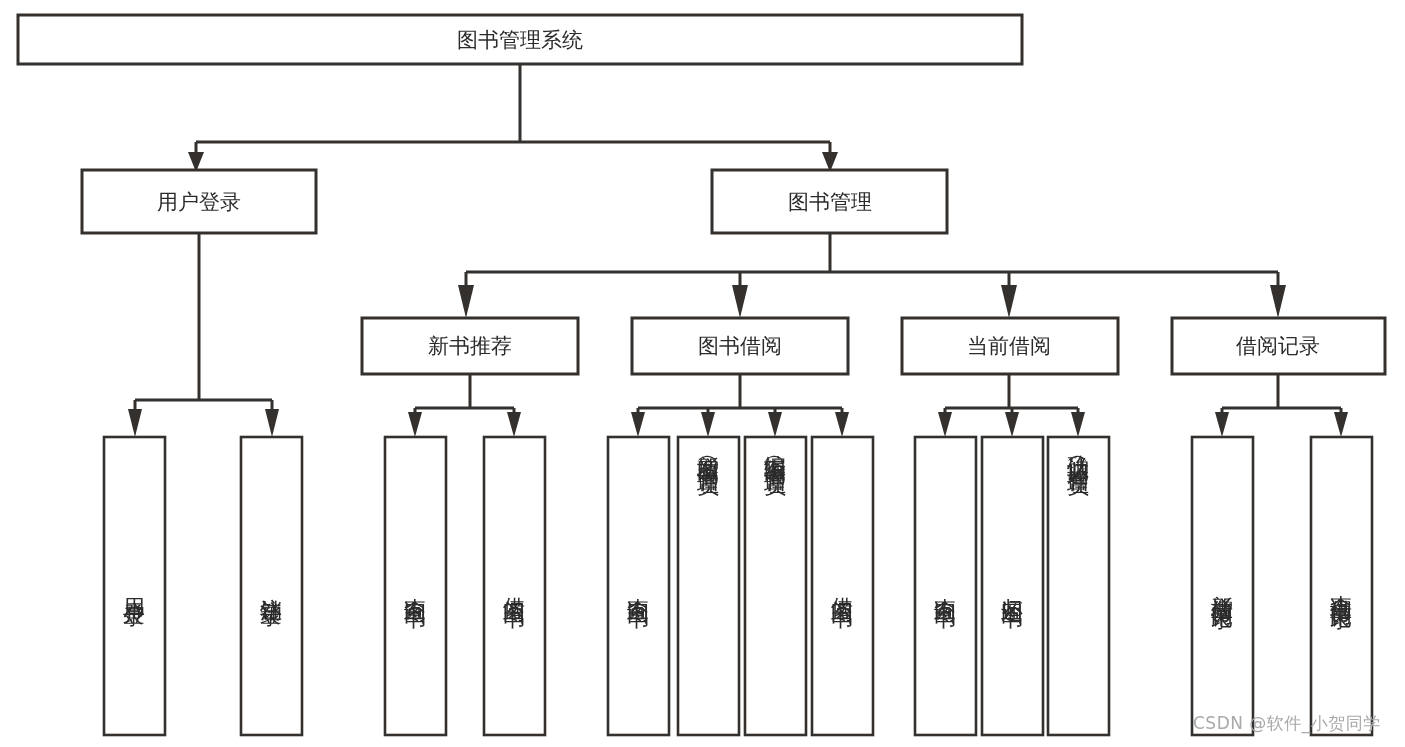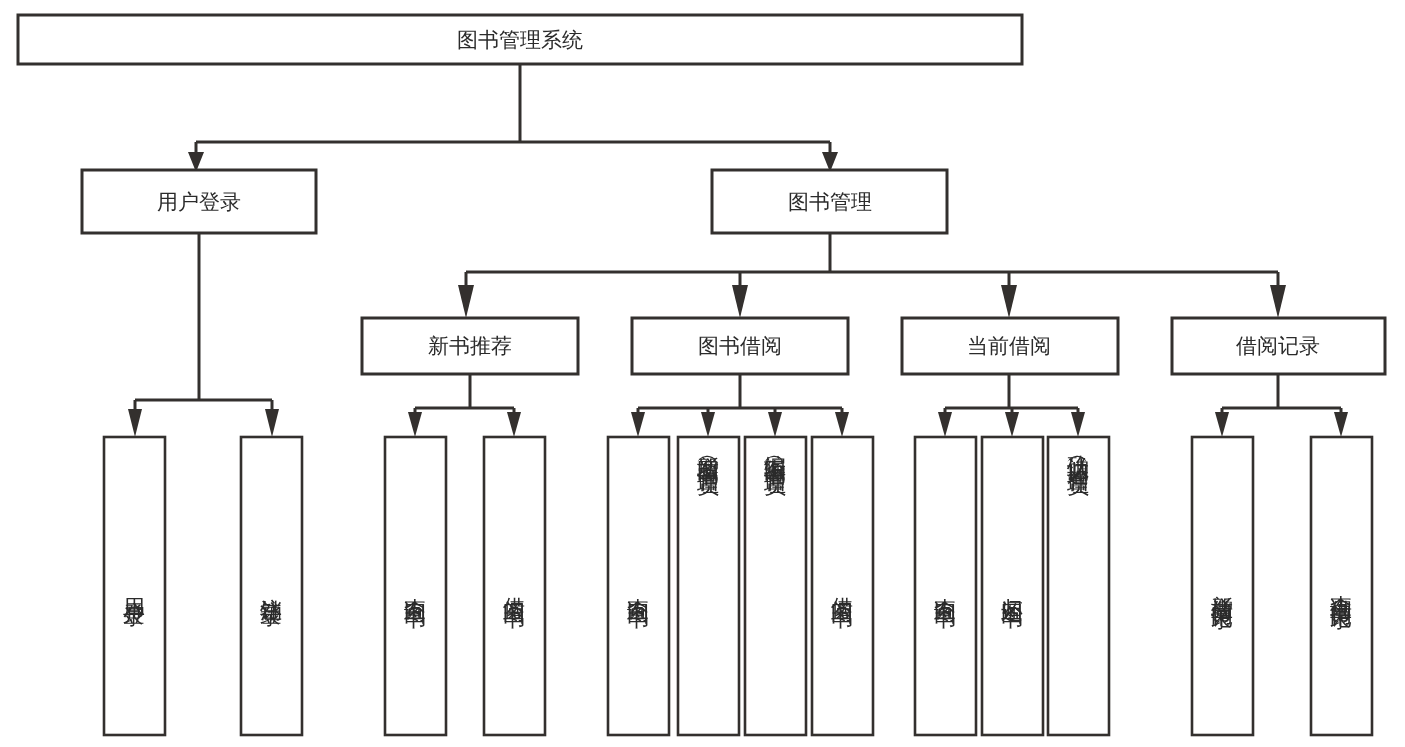--- a/index.html
+++ b/index.html
@@ -233,14 +233,15 @@
   <div class="leaf-label-wrap" style="left:1048px;top:437px;width:61px;height:298px;align-items:flex-start;">
     <span class="leaf-label">确认归还（管理员）</span>
   </div>
   <div class="leaf-label-wrap" style="left:1192px;top:437px;width:61px;height:298px;">
     <span class="leaf-label">新增借阅记录</span>
   </div>
   <div class="leaf-label-wrap" style="left:1311px;top:437px;width:61px;height:298px;">
     <span class="leaf-label">查询借阅记录</span>
   </div>
 
+  <div class="watermark">CSDN @软件_小贺同学</div>
 
 </div>
 
 </body></html>

